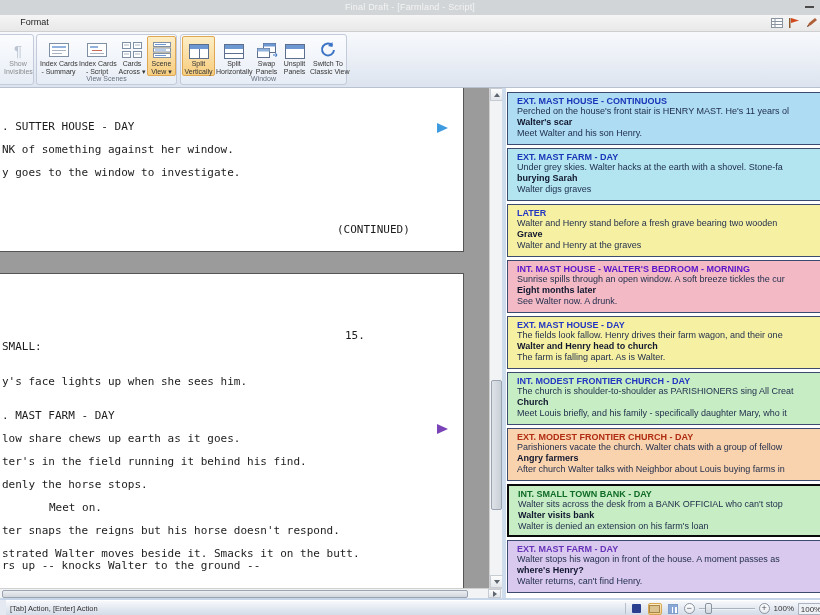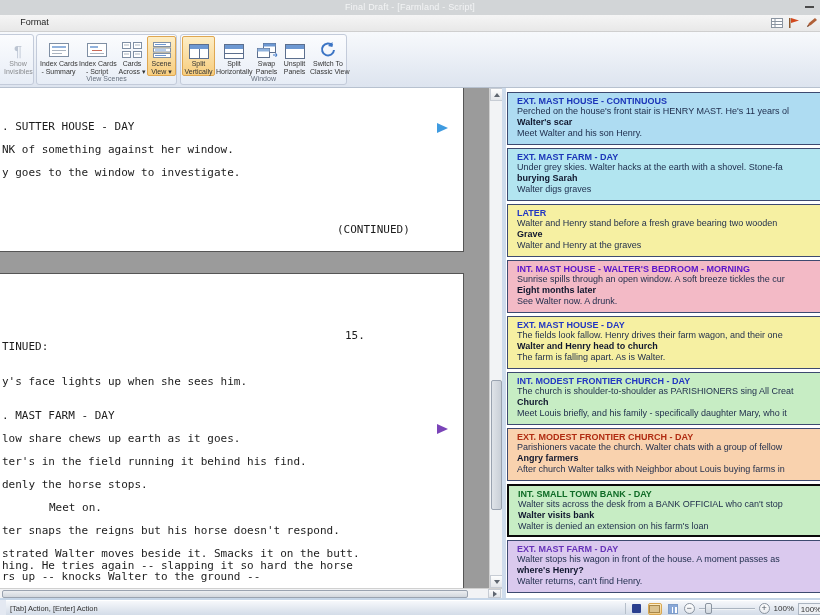--- a/index.html
+++ b/index.html
@@ -280,40 +280,39 @@
             <div class="sline continued">(CONTINUED)</div>
           </div>
       <div class="flag" style="top: 35px; left: 437px; border-left: 11px solid rgb(63, 155, 224);"></div>
         </div>
       <div class="page" id="page2">
         <div class="lines" id="page2-lines">
             <div class="sline"></div>
             <div class="sline"></div>
             <div class="sline"></div>
             <div class="sline pagenum">15.</div>
-            <div class="sline">TINUED:</div>
+            <div class="sline">SMALL:</div>
             <div class="sline"></div>
             <div class="sline"></div>
             <div class="sline">y's face lights up when she sees him.</div>
             <div class="sline"></div>
             <div class="sline"></div>
             <div class="sline">. MAST FARM - DAY</div>
             <div class="sline"></div>
             <div class="sline">low share chews up earth as it goes.</div>
             <div class="sline"></div>
             <div class="sline">ter's in the field running it behind his find.</div>
             <div class="sline"></div>
             <div class="sline">denly the horse stops.</div>
             <div class="sline"></div>
             <div class="sline dialogue">Meet on.</div>
             <div class="sline"></div>
             <div class="sline">ter snaps the reigns but his horse doesn't respond.</div>
             <div class="sline"></div>
             <div class="sline">strated Walter moves beside it. Smacks it on the butt.</div>
-            <div class="sline">hing. He tries again -- slapping it so hard the horse</div>
             <div class="sline">rs up -- knocks Walter to the ground --</div>
           </div>
       <div class="flag" style="top: 150px; left: 437px; border-left: 11px solid rgb(122, 68, 184);"></div>
         </div>
     </div>
 
     <div id="vscroll">
       <div class="scroll-btn" style="top:0;">
           <span class="tri-up"></span>
         </div>

